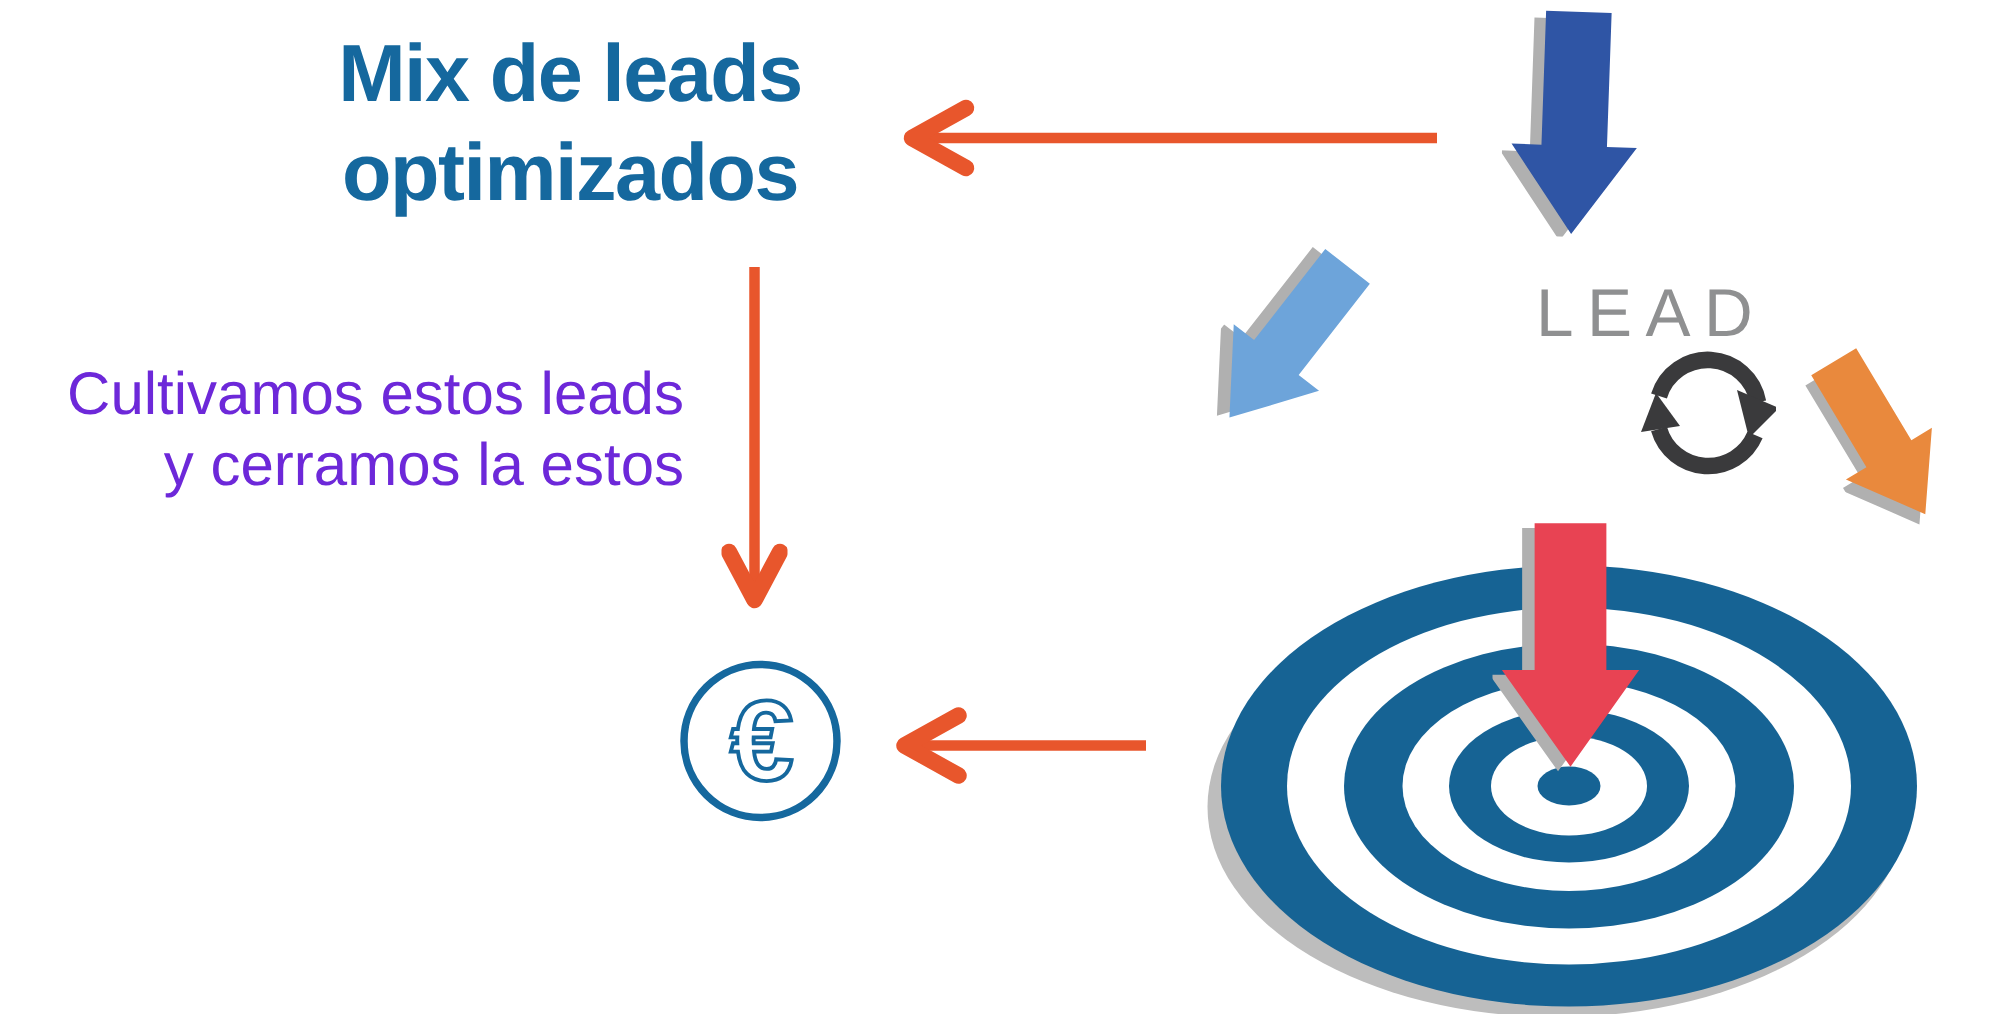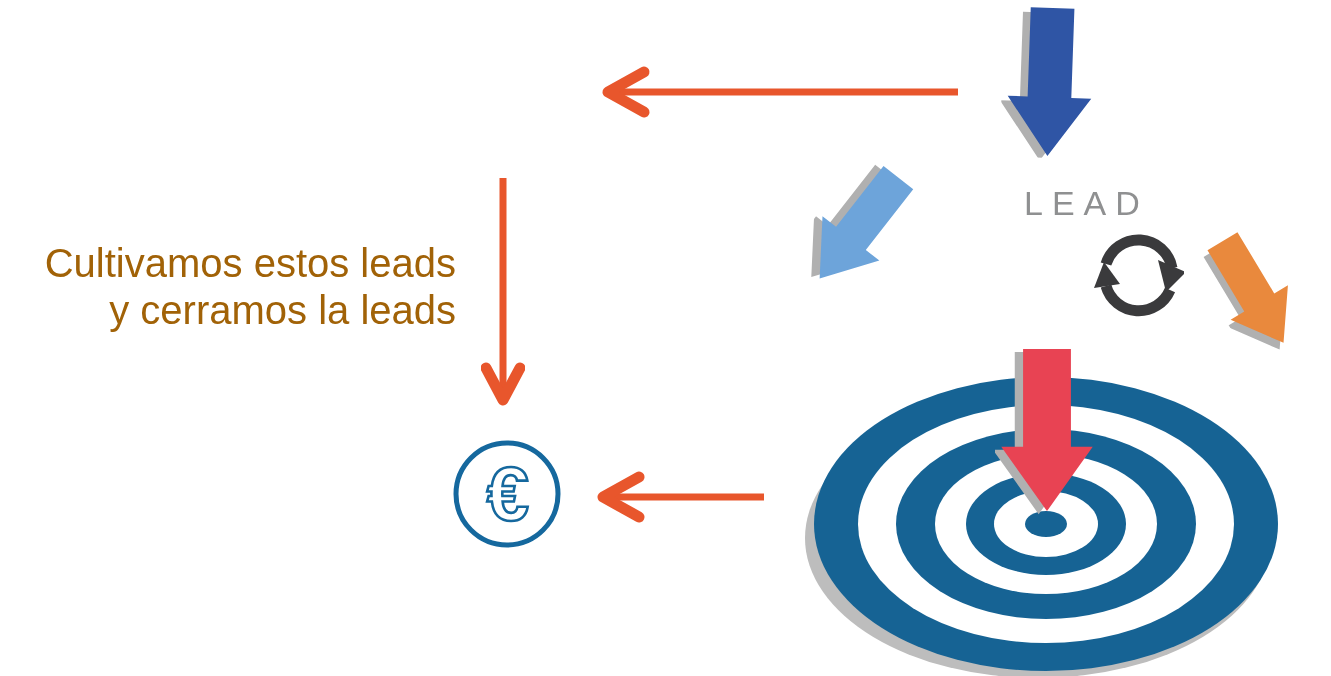--- a/index.html
+++ b/index.html
@@ -8,52 +8,56 @@
     overflow:hidden;font-family:"Liberation Sans",sans-serif;
   }
   .abs{position:absolute;}
   #title{
     left:150px;top:16px;width:460px;text-align:center;
     font-size:54px;font-weight:bold;line-height:66px;
     color:#15689e;letter-spacing:-1px;
   }
   #subtitle{
     left:0px;top:240px;width:456px;text-align:right;
-    font-size:40px;font-weight:400;line-height:47px;color:#a16207;
+    font-size:40px;font-weight:400;line-height:47px;color:#6d28d9;
   }
   #logo-number{
     left:930px;top:171px;font-size:150px;font-weight:bold;
     line-height:1;letter-spacing:-12px;color:#2581be;
   }
   #logo-word{
-    left:1024px;top:186px;font-size:34px;font-weight:400;
+    left:1024px;top:186px;font-size:45px;font-weight:400;
     line-height:1;letter-spacing:9px;color:#8f9091;
   }
   svg.abs{display:block;}
   .rot{transform-origin:50% 50%;}
 </style>
 </head>
 <body>
 
 <div id="canvas">
 
+  <div id="title" class="abs">
+    <div>Mix de leads</div>
+    <div>optimizados</div>
+  </div>
 
   <svg class="abs" style="left:592px;top:64px;" width="378" height="56" viewBox="0 0 378 56">
     <line x1="20" y1="28" x2="366" y2="28" stroke-width="7" stroke="#e8562c"></line>
     <polyline points="52,8 16,28 52,48" fill="none" stroke-width="11" stroke-linecap="round" stroke-linejoin="round" stroke="#e8562c"></polyline>
   </svg>
 
   <svg class="abs" style="left:481px;top:172px;" width="44" height="238" viewBox="0 0 44 238">
     <line x1="22" y1="6" x2="22" y2="224" stroke-width="7" stroke="#e8562c"></line>
     <polyline points="5,196 22,228 39,196" fill="none" stroke-width="11" stroke-linecap="round" stroke-linejoin="round" stroke="#e8562c"></polyline>
   </svg>
 
   <div id="subtitle" class="abs">
     <div>Cultivamos estos leads</div>
-    <div>y cerramos la leads</div>
+    <div>y cerramos la estos</div>
   </div>
 
   <svg class="abs" style="left:452px;top:439px;" width="110" height="110" viewBox="0 0 110 110">
     <circle cx="55" cy="55" r="51" fill="none" stroke-width="5" stroke="#15689e"></circle>
     <text x="56" y="81" text-anchor="middle" font-size="76" font-weight="bold" font-family="Liberation Sans, sans-serif" fill="none" stroke-width="2.6" stroke="#15689e">€</text>
   </svg>
 
   <svg class="abs" style="left:592px;top:470px;" width="182" height="55" viewBox="0 0 182 55">
     <line x1="15" y1="27" x2="172" y2="27" stroke-width="7" stroke="#e8562c"></line>
     <polyline points="47,7 11,27 47,47" fill="none" stroke-width="11" stroke-linecap="round" stroke-linejoin="round" stroke="#e8562c"></polyline>

